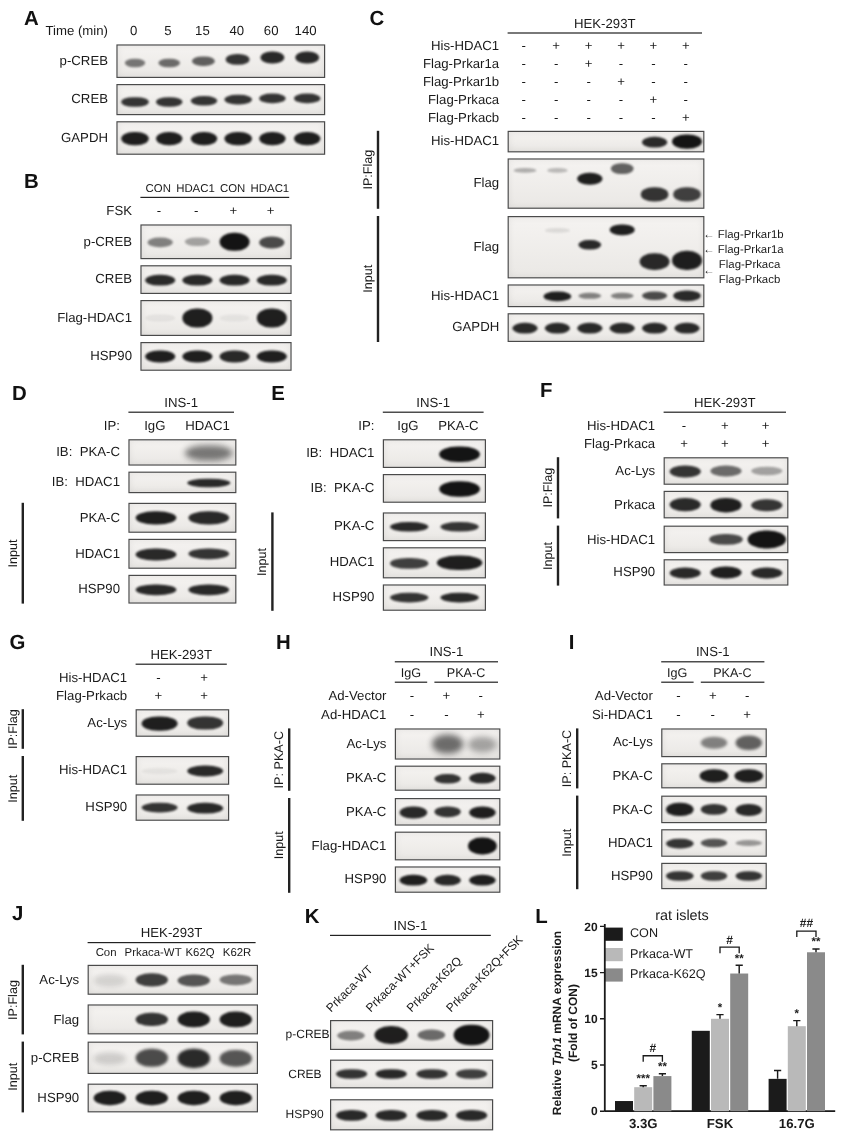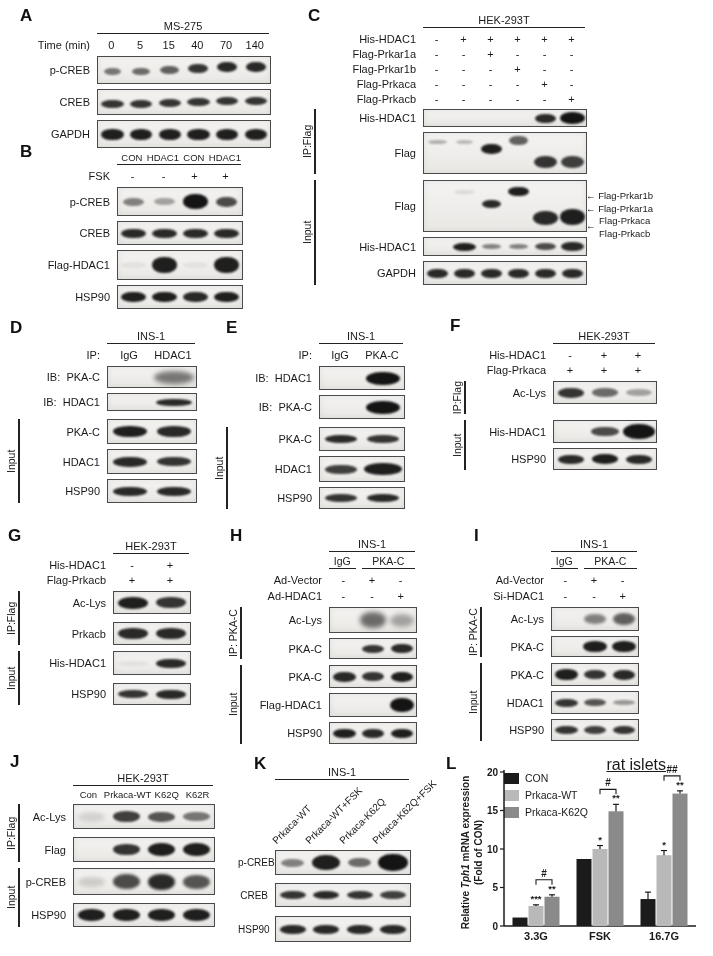--- a/index.html
+++ b/index.html
@@ -33,49 +33,45 @@
   .grows{flex:1;}
   .grows .row:last-child{margin-bottom:0;}
   .c-arrows{position:absolute;font-size:9.5px;line-height:12.5px;white-space:nowrap;}
   .c-arrows .arr{font-weight:bold;}
   .c-arrows .noarr{padding-left:13px;}
   .c-arrows .mid{position:absolute;left:0;top:30px;}
   .diag{position:relative;height:62px;margin-left:var(--lw);width:var(--bw);}
   .diag span{position:absolute;bottom:-2px;font-size:10px;white-space:nowrap;
              transform:rotate(-45deg);transform-origin:left bottom;}
   
-  .l-title{position:absolute;text-align:right;font-size:16px;text-decoration:underline;}
+  .l-title{position:absolute;text-align:left;font-size:12px;}
   .l-legend{position:absolute;}
   .l-legend-item{display:flex;align-items:center;margin-bottom:5px;}
   .l-legend-item .sw{width:15px;height:11px;margin-right:6px;flex:none;}
   .l-legend-item span:last-child{font-size:10.5px;white-space:nowrap;}
   .l-ylabel{position:absolute;left:-72px;top:92px;width:196px;transform:rotate(-90deg);
             text-align:center;font-size:10px;font-weight:bold;line-height:1.25;}
   .l-chart{position:absolute;}
 </style>
 </head>
 <body>
 
 <div id="fig">
 
   <div class="panel" style="left:6px;top:4px;width:262px;--lw:84px;--bw:172px">
     <div class="pletter" style="left:14px;top:2px">A</div>
     <div class="pbody" style="padding-top:16px">
       <div class="row">
-          <div class="rlabel"></div>
-        <div class="cellline">MS-275</div>
-        </div>
-      <div class="row">
           <div class="rlabel">Time (min)</div>
         <div class="cells">
             <span>0</span>
             <span>5</span>
             <span>15</span>
             <span>40</span>
-            <span>70</span>
+            <span>60</span>
             <span>140</span>
           </div>
         </div>
       <div class="row">
           <div class="rlabel">p-CREB</div>
         <div class="blot-box" style="height:26px">
             <div class="lane">
               <div class="band" style="opacity: 0.55; height: 7px; width: 60%; transform: translateY(1px);"></div>
             </div>
             <div class="lane">
@@ -605,20 +601,34 @@
                   <div class="band" style="opacity: 0.85; height: 10px;"></div>
                 </div>
                 <div class="lane">
                   <div class="band" style="opacity: 0.6; height: 9px;"></div>
                 </div>
                 <div class="lane">
                   <div class="band" style="opacity: 0.35; height: 7px;"></div>
                 </div>
               </div>
             </div>
+          <div class="row">
+              <div class="rlabel">Prkaca</div>
+            <div class="blot-box" style="height:21px">
+                <div class="lane">
+                  <div class="band" style="opacity: 0.9; height: 11px;"></div>
+                </div>
+                <div class="lane">
+                  <div class="band" style="opacity: 0.95; height: 12px;"></div>
+                </div>
+                <div class="lane">
+                  <div class="band" style="opacity: 0.85; height: 10px;"></div>
+                </div>
+              </div>
+            </div>
         </div>
       </div>
       <div class="group">
         <div class="gtext">Input</div>
         <div class="gbar"></div>
         <div class="grows">
           <div class="row">
               <div class="rlabel">His-HDAC1</div>
             <div class="blot-box" style="height:21px">
                 <div class="lane"></div>
@@ -675,31 +685,20 @@
         <div class="gbar"></div>
         <div class="grows">
           <div class="row" style="margin-bottom:8px">
               <div class="rlabel">Ac-Lys</div>
             <div class="blot-box" style="height:21px">
                 <div class="lane">
                   <div class="band" style="opacity: 0.95; height: 12px;"></div>
                 </div>
                 <div class="lane">
                   <div class="band" style="opacity: 0.85; height: 11px;"></div>
-                </div>
-              </div>
-            </div>
-          <div class="row">
-              <div class="rlabel">Prkacb</div>
-            <div class="blot-box" style="height:21px">
-                <div class="lane">
-                  <div class="band" style="opacity: 0.9; height: 11px;"></div>
-                </div>
-                <div class="lane">
-                  <div class="band" style="opacity: 0.9; height: 11px;"></div>
                 </div>
               </div>
             </div>
         </div>
       </div>
       <div class="group">
         <div class="gtext">Input</div>
         <div class="gbar"></div>
         <div class="grows">
           <div class="row" style="margin-bottom:8px">

